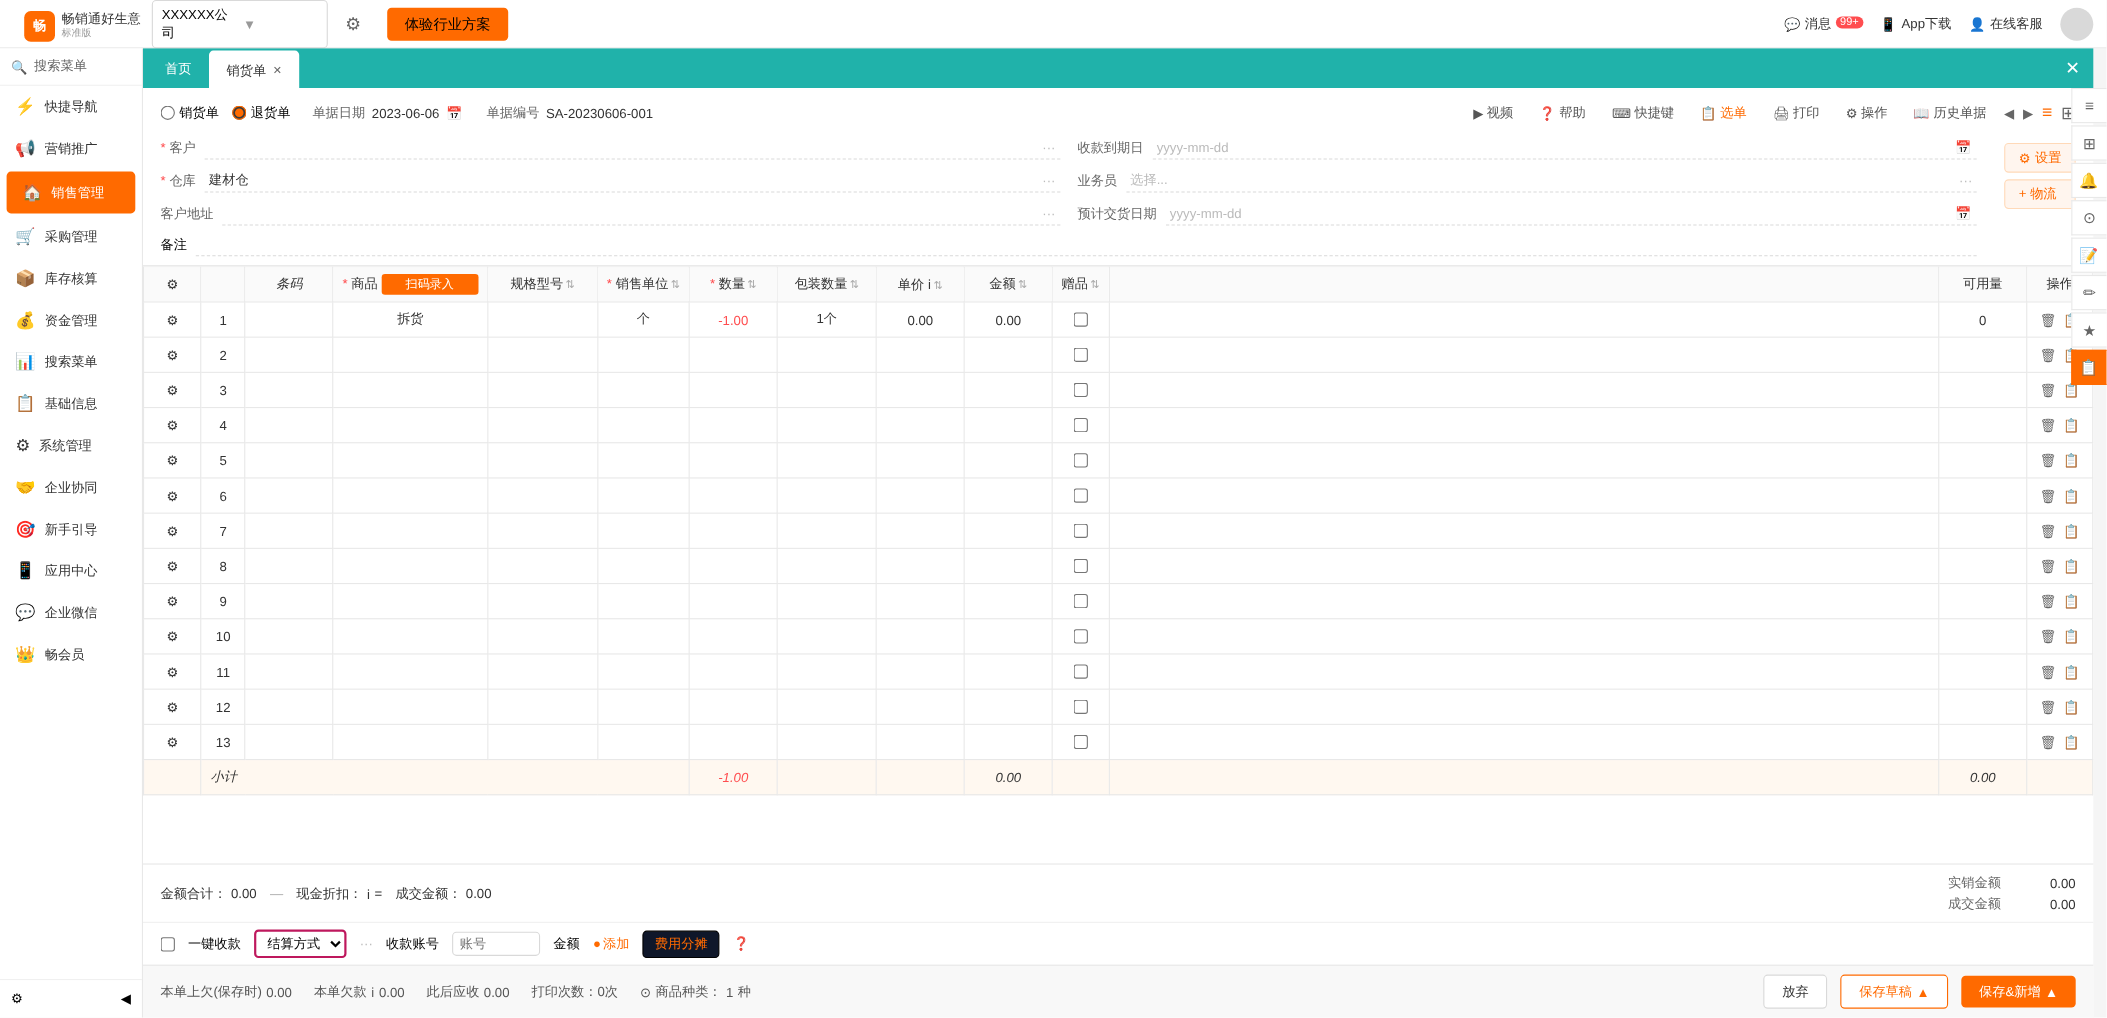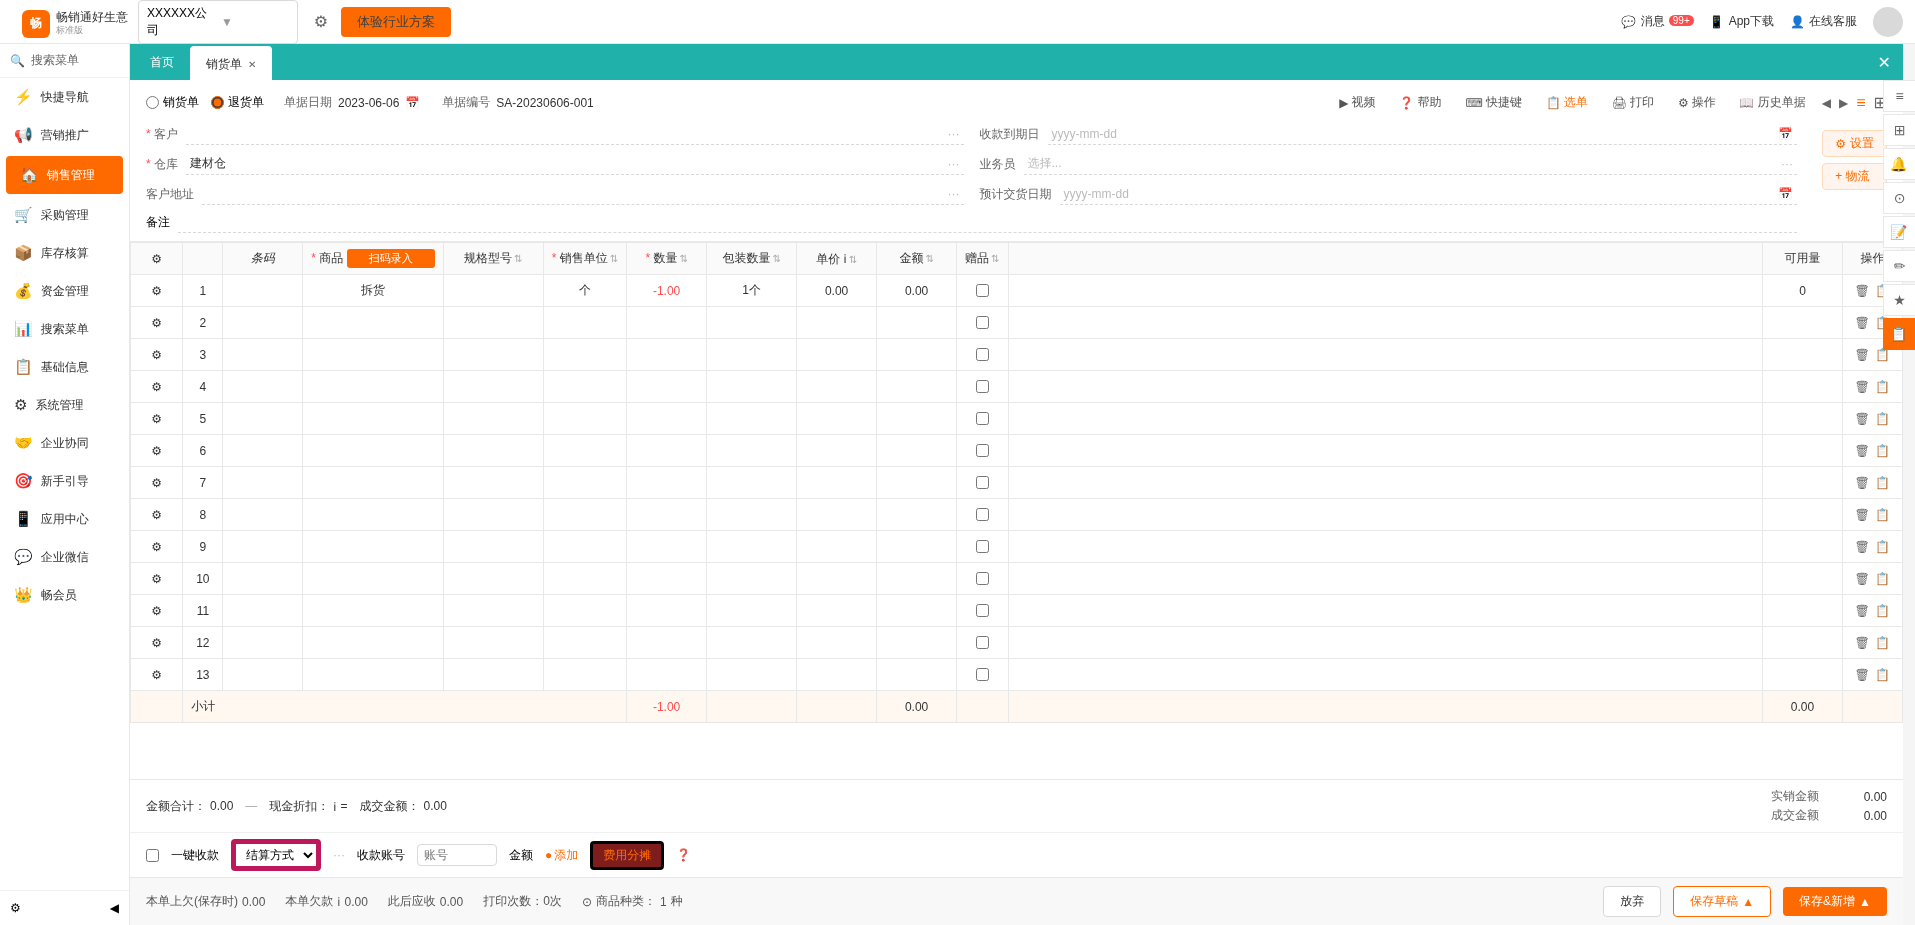--- a/index.html
+++ b/index.html
@@ -28,25 +28,25 @@
     .company-selector span { flex: 1; }
     .company-selector .chevron { color: #999; margin-left: 6px; }
     .gear-icon-btn {
       width: 30px; height: 30px;
       display: flex; align-items: center; justify-content: center;
       margin-left: 8px; cursor: pointer; color: #666;
       font-size: 16px;
     }
     .trial-btn {
       background: #ff6a00;
-      color: #404040;
+      color: #000000;
       border: none;
       border-radius: 4px;
       padding: 6px 16px;
-      margin-left: 5px;
+      margin-left: 16px;
       cursor: pointer;
       font-size: 13px;
     }
     .header-right {
       margin-left: auto;
       display: flex;
       align-items: center;
       gap: 16px;
     }
     .header-right-item {
@@ -251,20 +251,21 @@
     .data-table td {
       border: 1px solid #e8e8e8;
       padding: 5px 8px;
       text-align: center;
       color: #333;
       height: 32px;
     }
     .data-table tr.subtotal-row td {
       background: #fff8f0;
       font-weight: 500;
+      font-style: italic;
     }
     .scan-btn {
       background: #ff6a00;
       color: #fff;
       border: none;
       border-radius: 3px;
       padding: 2px 22px;
       cursor: pointer;
       font-size: 11px;
     }
@@ -302,42 +303,42 @@
     .footer-summary-item { display: flex; align-items: center; gap: 4px; color: #333; }
     .summary-sep { color: #aaa; }
     .footer-payment {
       display: flex;
       align-items: center;
       padding: 6px 16px;
       gap: 12px;
     }
     .payment-checkbox { cursor: pointer; }
     .payment-select {
-      border: 5px solid #be185d;
+      border: 2px solid #be185d;
       border-radius: 4px;
       padding: 3px 6px;
       background: #fff;
     }
     .payment-input {
       border: 1px solid #d9d9d9;
       border-radius: 4px;
       padding: 3px 6px;
       width: 80px;
     }
     .add-btn {
       background: transparent;
       border: none;
       color: #ff6a00;
       cursor: pointer;
       display: flex; align-items: center; gap: 2px;
     }
     .fenyong-btn {
-      border: 3px solid #000000;
+      border: 1px solid #000000;
       color: #ff6a00;
-      background: #7f1d1d;
+      background: #0f172a;
       border-radius: 4px;
       padding: 3px 10px;
       cursor: pointer;
     }
     .footer-bottom {
       display: flex;
       align-items: center;
       padding: 8px 16px;
       background: #f8f8f8;
       border-top: 1px solid #e8e8e8;

